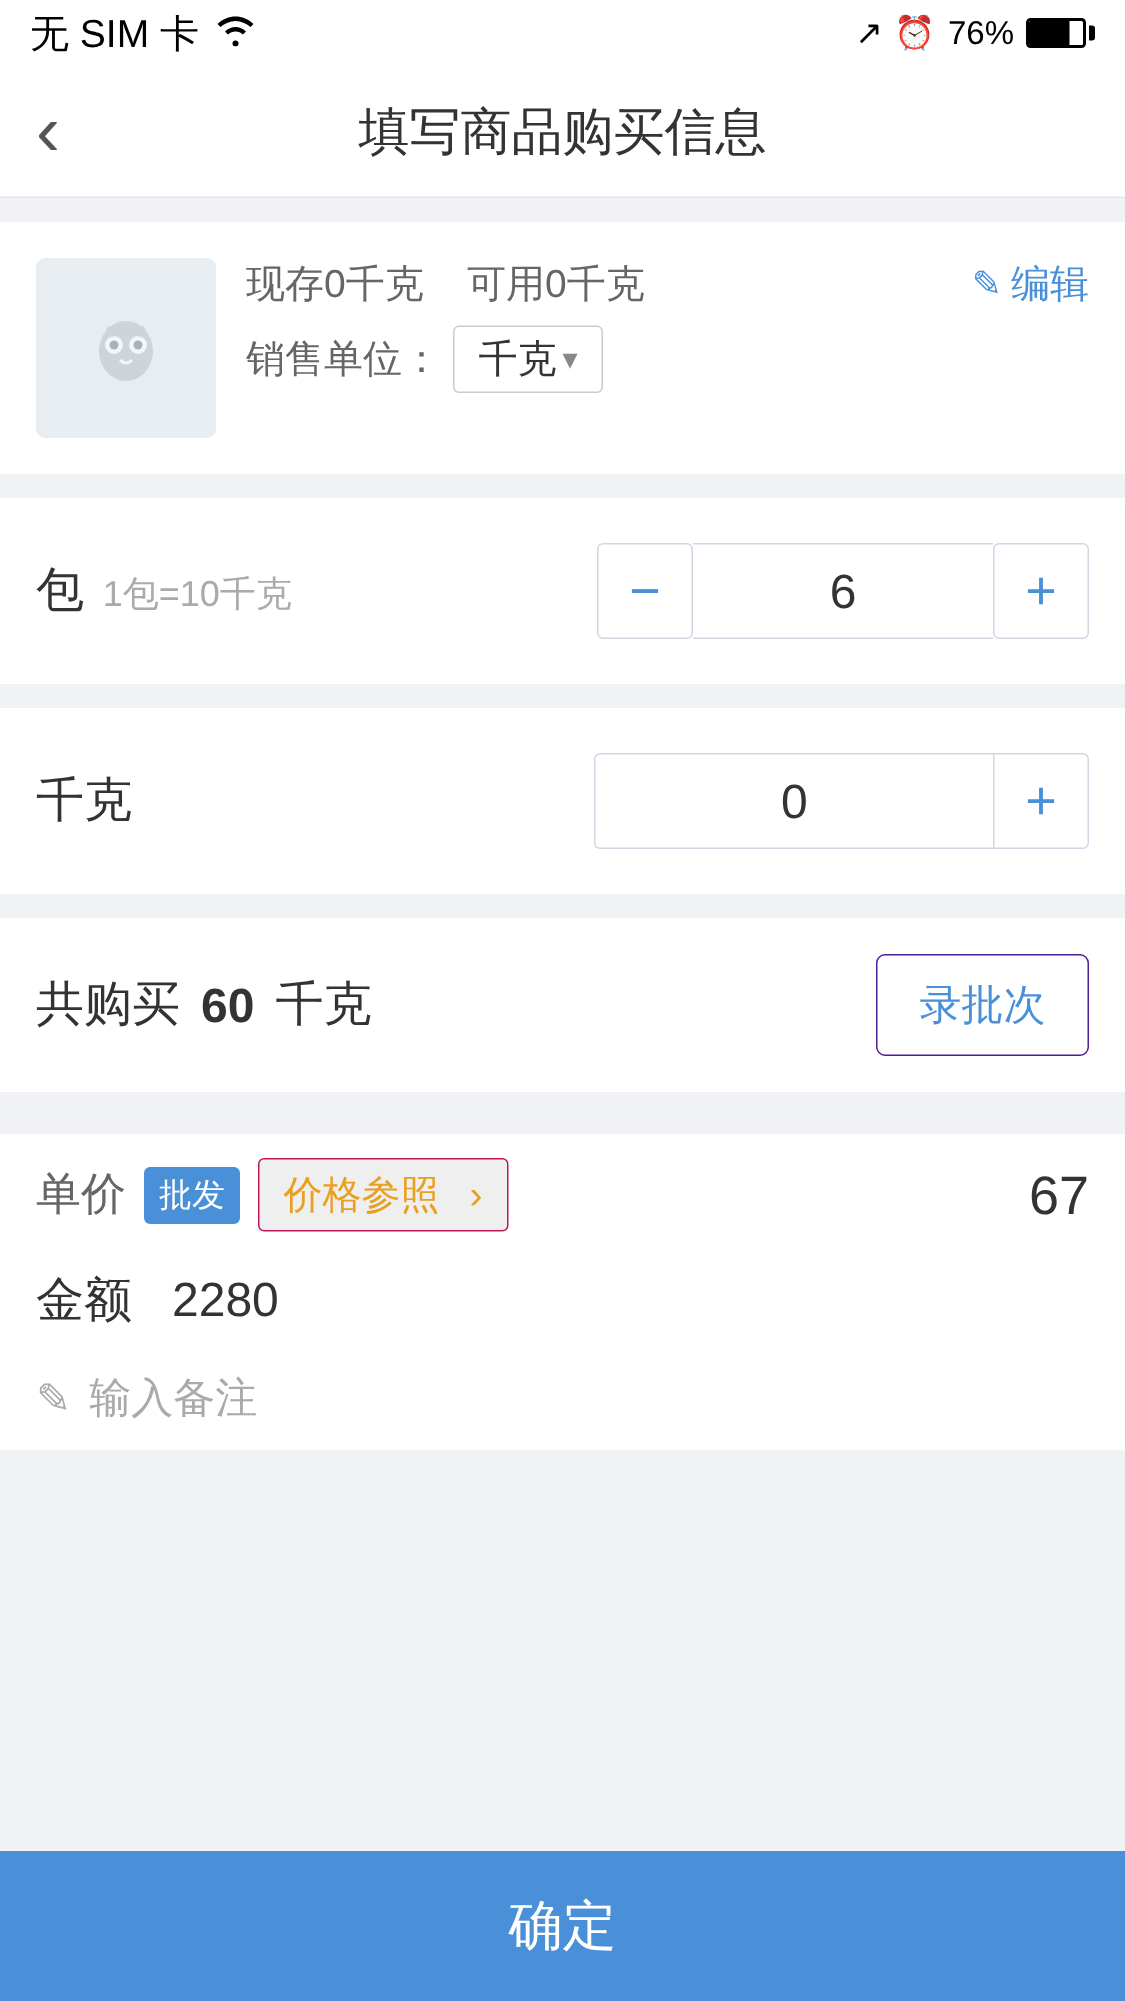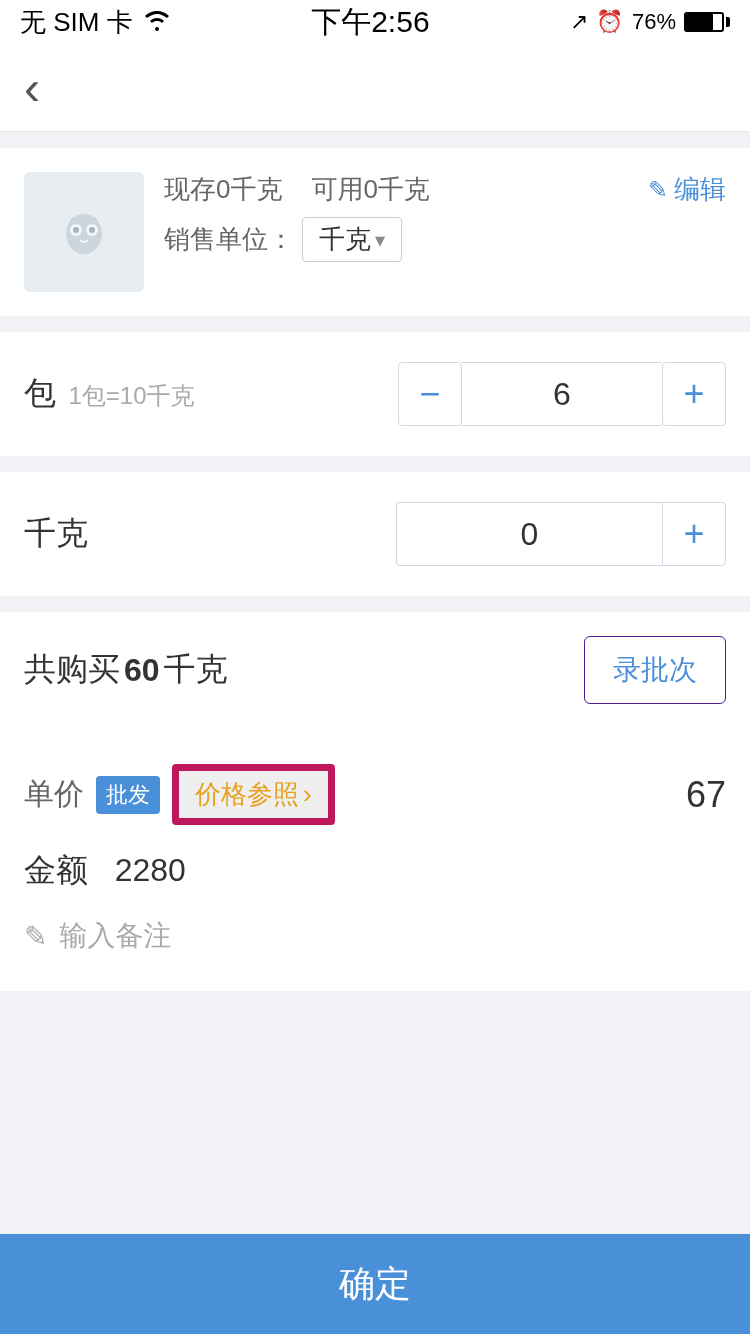--- a/index.html
+++ b/index.html
@@ -180,44 +180,44 @@
       border-radius: 6px;
       padding: 14px 28px;
       font-size: 28px;
       color: #4a90d9;
       cursor: pointer;
     }
 
     
     .price-section {
       background: #fff;
-      margin-top: 0;
-      padding: 36px 24px;
+      margin-top: 28px;
+      padding: 16px 24px;
     }
     .price-row {
       display: flex;
       align-items: center;
       justify-content: space-between;
       margin-bottom: 24px;
     }
     .price-label { font-size: 30px; color: #666; display: flex; align-items: center; gap: 12px; }
     .badge-pi {
       background: #4a90d9;
       color: #fff;
       font-size: 22px;
       padding: 4px 10px;
       border-radius: 4px;
     }
     .price-ref-btn {
-      border: 7px solid #be185d;
+      border: 1px solid #be185d;
       border-radius: 4px;
       padding: 6px 16px;
       font-size: 26px;
       color: #e8a020;
-      display: flex; align-items: center; gap: 4px;
+      display: flex; align-items: center; gap: 20px;
       cursor: pointer;
     }
     .price-value { font-size: 36px; color: #333; font-weight: 500; }
 
     .amount-row { font-size: 32px; color: #333; margin-bottom: 24px; }
     .amount-num { font-weight: 500; }
     .note-row { display: flex; align-items: center; gap: 12px; color: #aaa; font-size: 28px; cursor: pointer; }
 
     
     .empty-area {
@@ -251,36 +251,36 @@
   <div class="status-left">
     <span>无 SIM 卡</span>
     <span>
       <svg width="28" height="22" viewBox="0 0 28 22">
         <path d="M14 18a2 2 0 1 1 0 4 2 2 0 0 1 0-4z" fill="#000"></path>
         <path d="M7 12c1.9-1.9 4.5-3 7-3s5.1 1.1 7 3l-2 2c-1.4-1.4-3.1-2-5-2s-3.6.6-5 2l-2-2z" fill="#000"></path>
         <path d="M2 7c3.3-3.3 7.7-5 12-5s8.7 1.7 12 5l-2 2C21 6.7 17.7 5 14 5S7 6.7 4 9L2 7z" fill="#000"></path>
       </svg>
     </span>
   </div>
-  <div class="status-center">下午2:56</div>
   <div class="status-right">
     <span style="font-size:22px;">↗</span>
     <span style="font-size:22px;">⏰</span>
     <span style="font-size:22px;">76%</span>
     <div class="battery-icon">
       <div class="battery-body">
           <div class="battery-fill"></div>
         </div>
       <div class="battery-tip"></div>
     </div>
   </div>
 </div>
 
 <div class="nav-bar">
   <span class="nav-back" style="font-size:48px; font-weight:300; color:#555;">‹</span>
+  <span class="nav-title">填写商品购买信息</span>
 </div>
 
 <div class="product-card product-card-container" style="position:relative; background:#fff; margin-top:16px; padding:24px; display:flex; align-items:flex-start; gap:20px;">
   <div class="product-image">
 
     <svg viewBox="0 0 60 60" fill="none" xmlns="http://www.w3.org/2000/svg">
       <ellipse cx="30" cy="32" rx="18" ry="20" fill="#b0bec5"></ellipse>
       <circle cx="22" cy="28" r="6" fill="#fff"></circle>
       <circle cx="38" cy="28" r="6" fill="#fff"></circle>
       <circle cx="22" cy="28" r="3" fill="#607d8b"></circle>
@@ -327,21 +327,21 @@
   <div class="input-row">
     <div style="font-size:32px; color:#333;">千克</div>
     <div class="qty-control">
       <input class="qty-input-simple" type="text" value="0" readonly="" style="outline: none;">
       <button class="qty-btn" style="border-radius: 0 4px 4px 0; border-left: 1px solid #d0d7e3;">+</button>
     </div>
   </div>
 </div>
 
 <div class="total-section" style="margin-top:16px;">
-  <div style="font-size:32px; color:#333; display:flex; align-items:center; gap:4px;">
+  <div style="font-size:32px; color:#333; display:flex; align-items:center; gap:14px;">
     <span>共购买</span>
     <span style="font-weight:700;">60</span>
     <span>千克</span>
   </div>
   <button class="record-batch-btn">录批次</button>
 </div>
 
 <div class="price-section">
   <div class="price-row">
     <div class="price-label">

